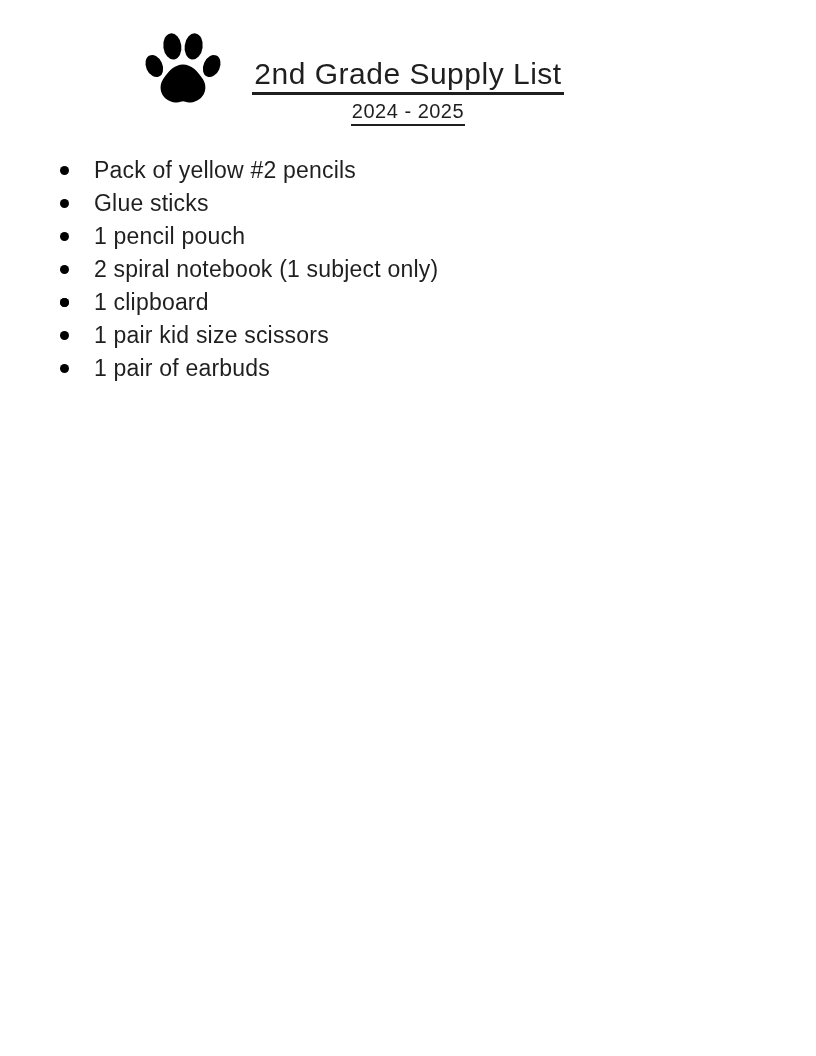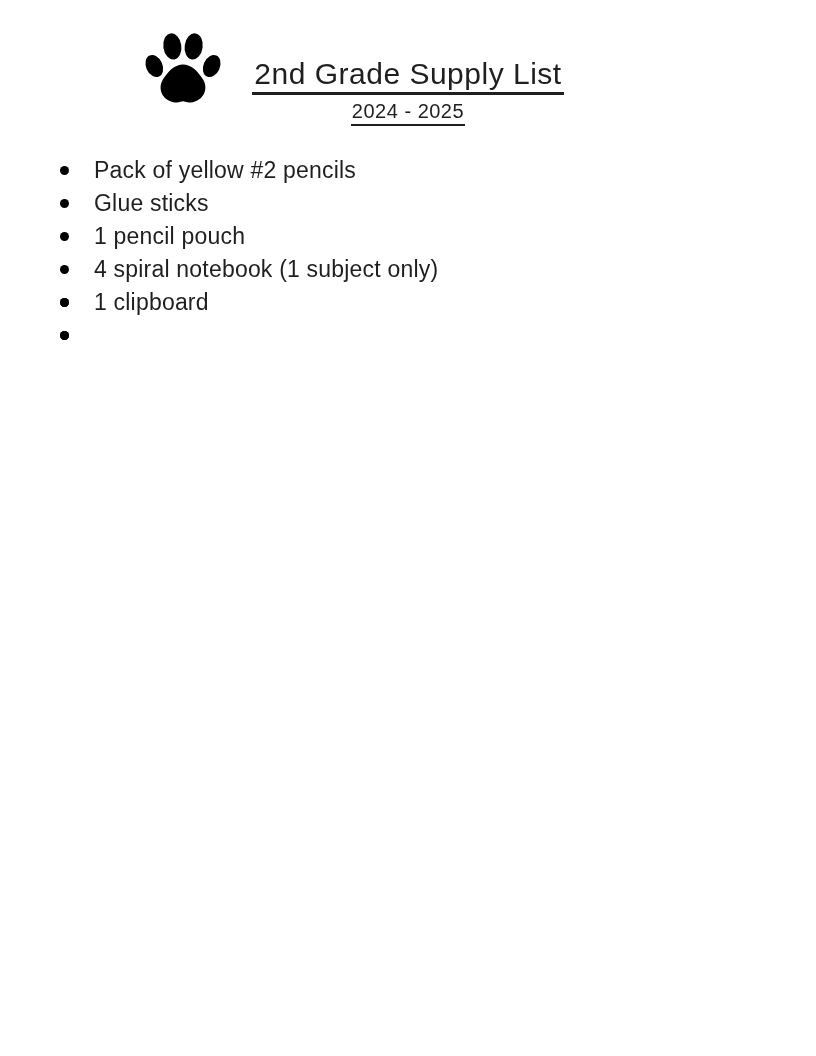--- a/index.html
+++ b/index.html
@@ -122,30 +122,32 @@
     <li>
       <span class="bullet"></span>
       <span>Glue sticks</span>
     </li>
     <li>
       <span class="bullet"></span>
       <span>1 pencil pouch</span>
     </li>
     <li>
       <span class="bullet"></span>
-      <span>4 spiral notebook (1 subject only)</span>
+      <span>2 spiral notebook (1 subject only)</span>
     </li>
     <li>
       <span class="bullet"></span>
     </li>
     <li>
       <span class="bullet"></span>
       <span>1 clipboard</span>
     </li>
     <li>
       <span class="bullet"></span>
+      <span>1 pair kid size scissors</span>
     </li>
     <li>
       <span class="bullet"></span>
+      <span>1 pair of earbuds</span>
     </li>
   </ul>
 
 </div>
 
 </body></html>

